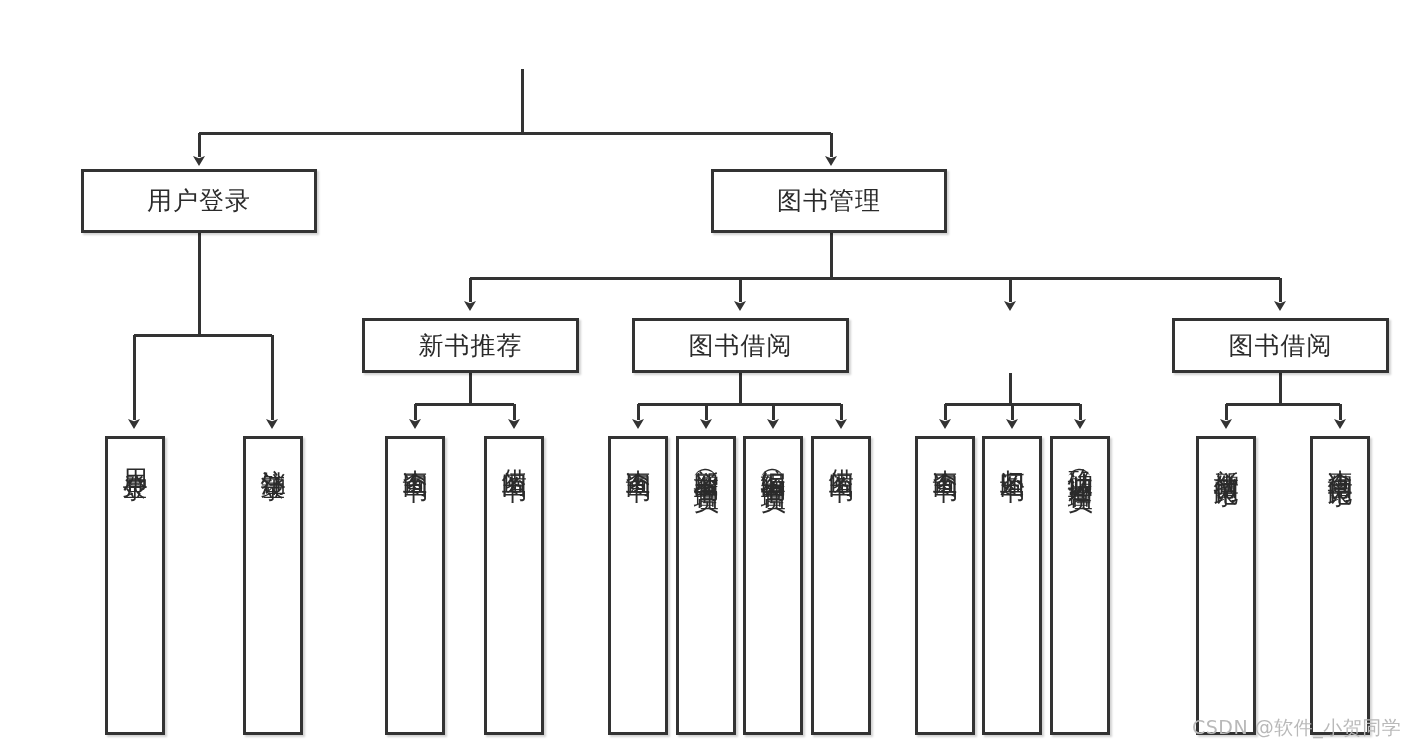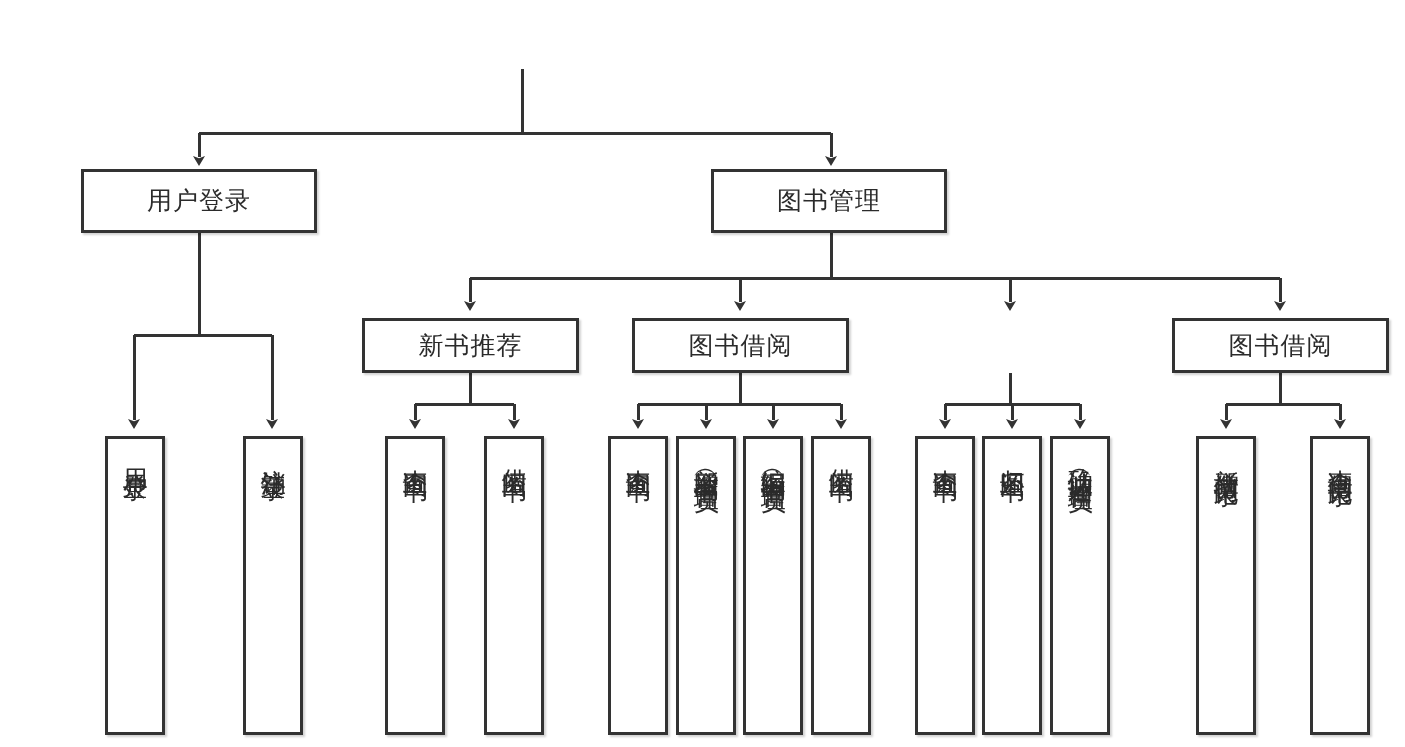--- a/index.html
+++ b/index.html
@@ -181,14 +181,15 @@
     <span class="label">确认归还（管理员）</span>
   </div>
 
   <div class="node vert" style="left:1196px; top:436px; width:60px; height:299px;">
     <span class="label">新增借阅记录</span>
   </div>
   <div class="node vert" style="left:1310px; top:436px; width:60px; height:299px;">
     <span class="label">查询借阅记录</span>
   </div>
 
+  <div class="watermark" style="left:1192px; top:715px;">CSDN @软件_小贺同学</div>
 
 </div>
 
 </body></html>

